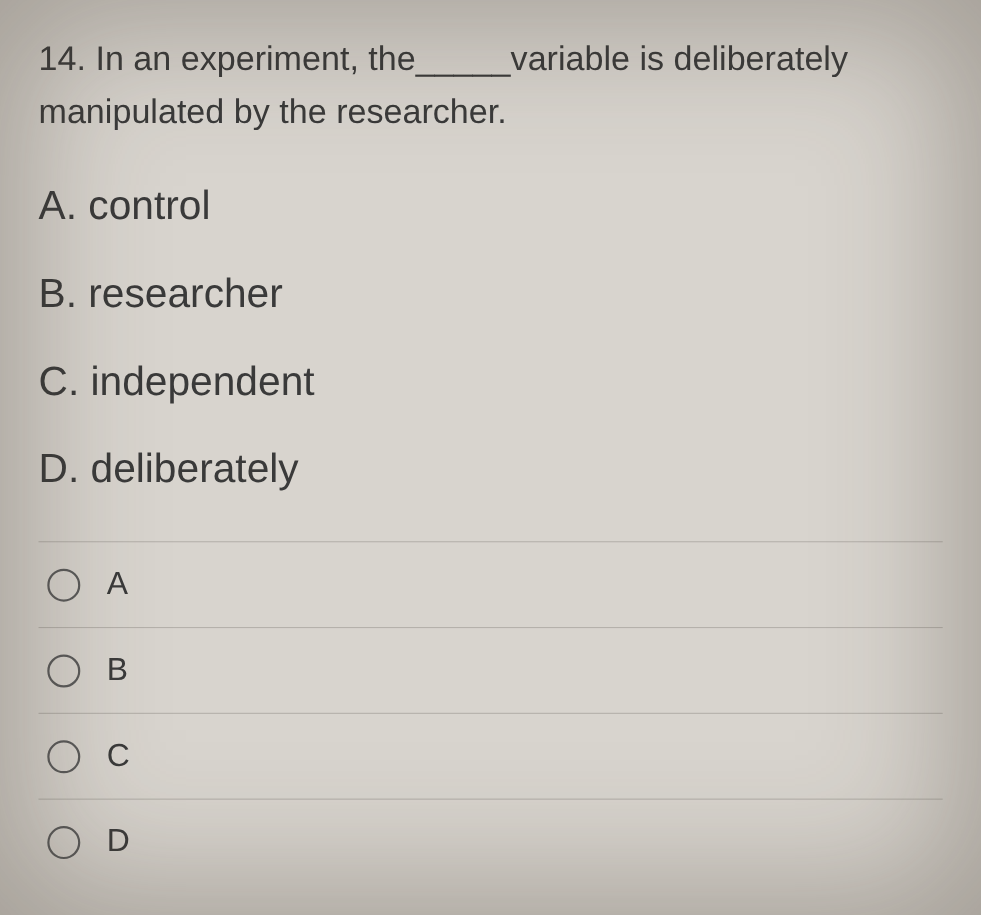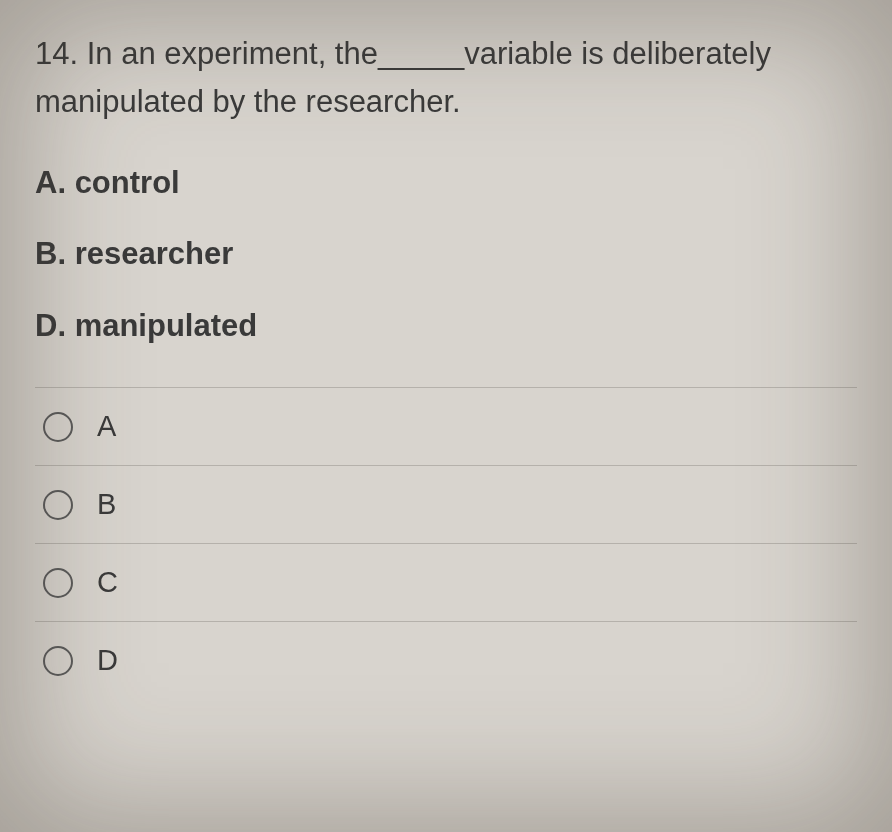--- a/index.html
+++ b/index.html
@@ -20,25 +20,24 @@
     .question-text {
       font-size: 31px;
       line-height: 1.55;
       margin-bottom: 35px;
       color: #3a3a3a;
     }
     .choices {
       margin-bottom: 40px;
     }
     .choice-text {
-      font-size: 31px;
+      font-size: 37px;
       line-height: 1.4;
       margin-bottom: 28px;
       color: #3a3a3a;
-      font-weight: bold;
     }
     .answer-options {
       border-top: 1px solid #b5b1ab;
     }
     .answer-option {
       display: flex;
       align-items: center;
       padding: 22px 8px;
       border-bottom: 1px solid #b5b1ab;
       cursor: pointer;
@@ -80,22 +79,26 @@
 <div class="choices">
   <div class="choice-text">
     <span>A.</span>
     <span>control</span>
   </div>
   <div class="choice-text">
     <span>B.</span>
     <span>researcher</span>
   </div>
   <div class="choice-text">
+    <span>C.</span>
+    <span>independent</span>
+  </div>
+  <div class="choice-text">
     <span>D.</span>
-    <span>manipulated</span>
+    <span>deliberately</span>
   </div>
 </div>
 
 <div class="answer-options">
   <div class="answer-option">
     <div class="radio-circle"></div>
     <span class="answer-label">A</span>
   </div>
   <div class="answer-option">
     <div class="radio-circle"></div>

